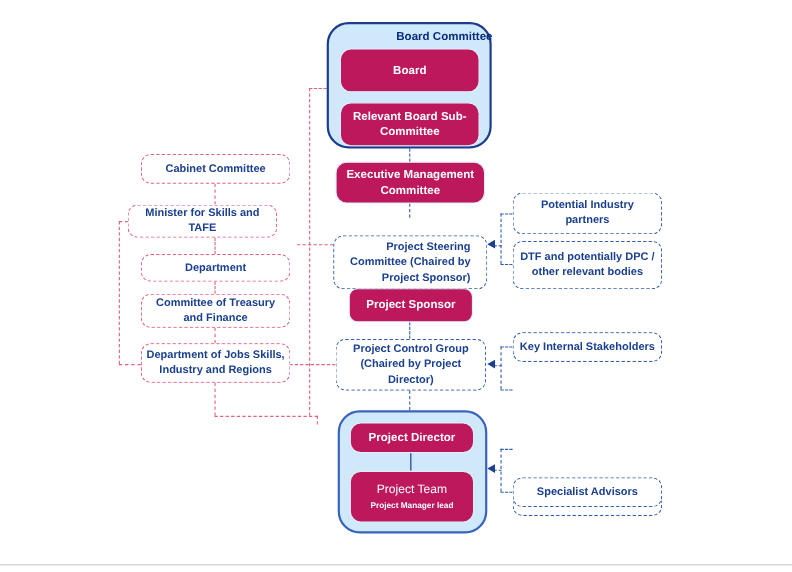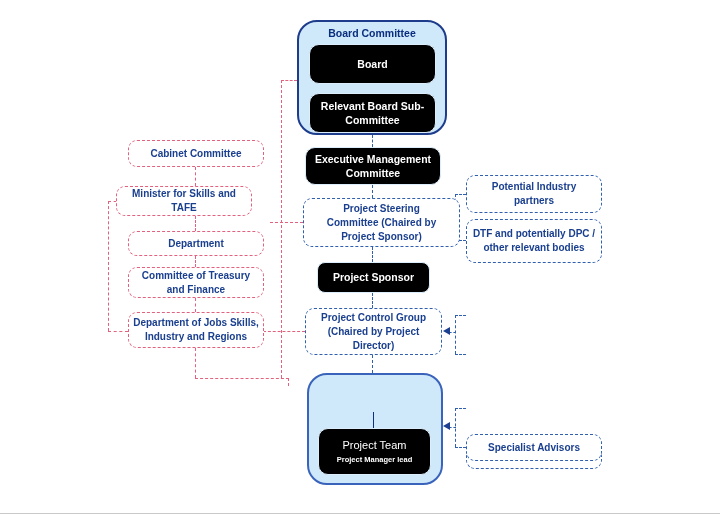--- a/index.html
+++ b/index.html
@@ -2,35 +2,35 @@
 <html><head>
 <meta charset="utf-8">
 <style>
   html,body { margin:0; padding:0; background:#ffffff; }
   .canvas {
     position:relative; width:720px; height:520px; background:#ffffff;
     font-family:"Liberation Sans", sans-serif; overflow:hidden;
   }
   
   .navy-box {
-    position:absolute; background:#000000; color:#ffffff;
+    position:absolute; background:#be185d; color:#ffffff;
     border:1px solid #dceefc; border-radius:10px;
     display:flex; align-items:center; justify-content:center;
     text-align:center; font-weight:bold; font-size:10.5px; line-height:1.35;
     white-space:pre-line; box-sizing:border-box;
   }
   
   .group-box {
     position:absolute; background:#cfe8fa; border-radius:20px; box-sizing:border-box;
   }
   .group-box.top { border:2px solid #1e3c8c; }
   .group-box.bottom { border:2px solid #3a63bb; }
   .group-title {
     position:absolute; top:5px; left:0; width:100%; text-align:center;
-    color:#0a2d7e; font-weight:bold; font-size:10.5px;
+    color:#0a2d7e; font-weight:bold; font-size:10.5px;padding-left:32px;
   }
   
   .dash-box {
     position:absolute; background:#ffffff; border-radius:9px;
     display:flex; align-items:center; justify-content:center;
     text-align:center; font-weight:bold; font-size:10px; line-height:1.4;
     color:#1a3f8f; white-space:pre-line; box-sizing:border-box;
   }
   .dash-box.blue { border:1.5px dashed #2f5fad; }
   .dash-box.red  { border:1.5px dashed #e2617e; }
@@ -99,48 +99,50 @@
   <div class="group-box top" style="left:297px; top:20px; width:150px; height:115px;">
     <div class="group-title">Board Committee</div>
   </div>
   <div class="navy-box" style="left:309px; top:44px; width:127px; height:40px;">Board</div>
   <div class="navy-box" style="left:309px; top:93px; width:127px; height:40px;">Relevant Board Sub-
 Committee</div>
 
   <div class="navy-box" style="left:305px; top:147px; width:136px; height:38px;">Executive Management
 Committee</div>
 
-  <div class="dash-box blue" style="left:303px; top:198px; width:157px; height:49px;">Project Steering
+  <div class="dash-box blue" style="left:303px; top:214px; width:140px; height:49px;text-align:right;">Project Steering
 Committee (Chaired by
 Project Sponsor)</div>
 
   <div class="navy-box" style="left:317px; top:262px; width:113px; height:31px; border-radius:8px;">Project Sponsor</div>
 
   <div class="dash-box blue" style="left:305px; top:308px; width:137px; height:47px;">Project Control Group
 (Chaired by Project
 Director)</div>
 
   <div class="group-box bottom" style="left:307px; top:373px; width:136px; height:112px;"></div>
+  <div class="navy-box" style="left:318px; top:384px; width:113px; height:28px;">Project Director</div>
   <div class="line nv" style="left:373px; top:412px; height:16px;"></div>
   <div class="navy-box" style="left:318px; top:428px; width:113px; height:47px; flex-direction:column;">
     <span class="team-title">Project Team</span>
     <span class="team-sub">Project Manager lead</span>
   </div>
 
   <div class="dash-box red" style="left:128px; top:140px; width:136px; height:27px;">Cabinet Committee</div>
   <div class="dash-box red" style="left:116px; top:186px; width:136px; height:30px;">Minister for Skills and
 TAFE</div>
   <div class="dash-box red" style="left:128px; top:231px; width:136px; height:25px;">Department</div>
   <div class="dash-box red" style="left:128px; top:267px; width:136px; height:31px;">Committee of Treasury
 and Finance</div>
   <div class="dash-box red" style="left:128px; top:312px; width:136px; height:36px;">Department of Jobs Skills,
 Industry and Regions</div>
 
   <div class="dash-box blue" style="left:466px; top:175px; width:136px; height:38px;">Potential Industry
 partners</div>
   <div class="dash-box blue" style="left:466px; top:219px; width:136px; height:44px;">DTF and potentially DPC /
 other relevant bodies</div>
+  <div class="dash-box blue" style="left:466px; top:302px; width:136px; height:27px;">Key Internal Stakeholders</div>
   <div class="dash-box blue" style="left:466px; top:395px; width:136px; height:26px;margin-top:48px;">Facilities Team</div>
   <div class="dash-box blue" style="left:466px; top:434px; width:136px; height:27px;">Specialist Advisors</div>
 
   <div class="bottom-rule"></div>
 
 </div>
 
 </body></html>

